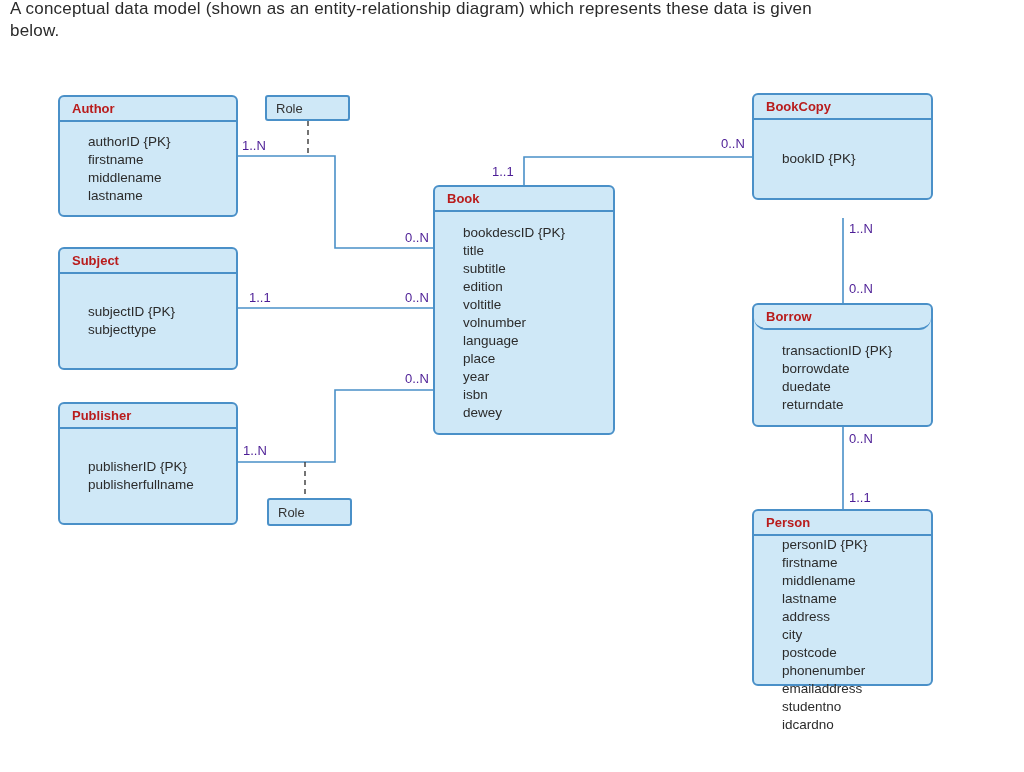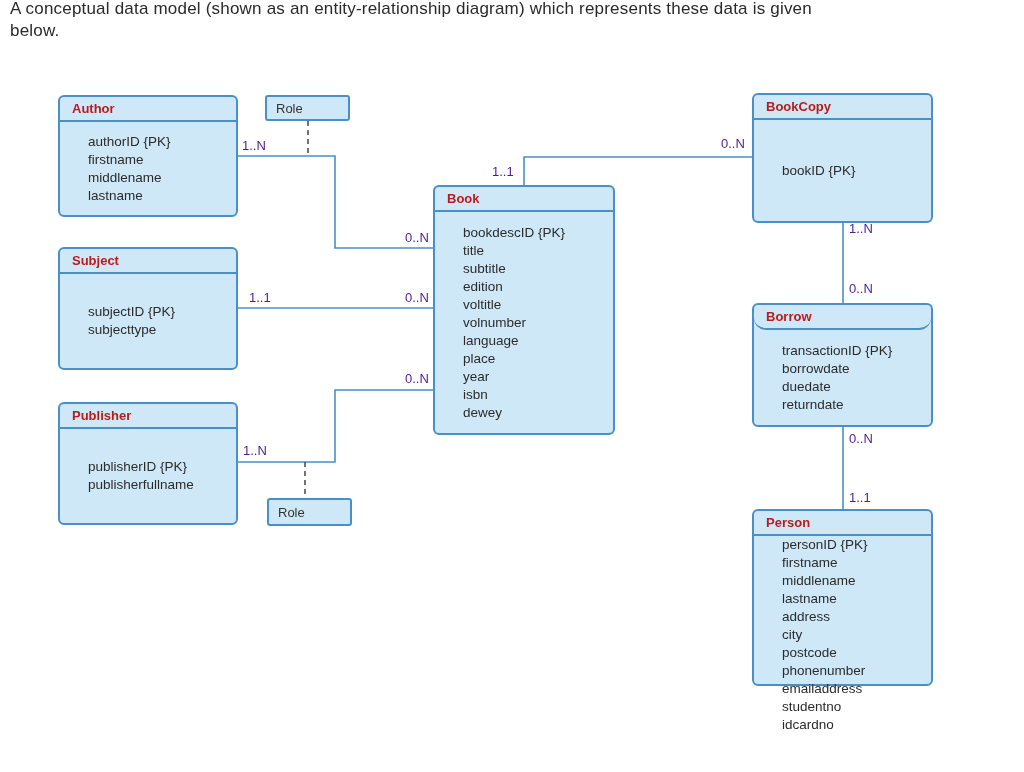--- a/index.html
+++ b/index.html
@@ -93,21 +93,21 @@
           <div class="attr">edition</div>
           <div class="attr">voltitle</div>
           <div class="attr">volnumber</div>
           <div class="attr">language</div>
           <div class="attr">place</div>
           <div class="attr">year</div>
           <div class="attr">isbn</div>
           <div class="attr">dewey</div>
         </div>
       </div>
-      <div class="entity" style="left: 752px; top: 93px; width: 181px; height: 130px; background: rgb(207, 232, 247); border-color: rgb(74, 144, 200);">
+      <div class="entity" style="left: 752px; top: 93px; width: 181px; height: 107px; background: rgb(207, 232, 247); border-color: rgb(74, 144, 200);">
         <div class="entity-header" style="border-color: rgb(74, 144, 200);">BookCopy</div>
         <div class="entity-body">
           <div class="attr">bookID {PK}</div>
         </div>
       </div>
       <div class="entity" style="left: 752px; top: 303px; width: 181px; height: 124px; background: rgb(207, 232, 247); border-color: rgb(74, 144, 200);">
         <div class="entity-header" style="border-color: rgb(74, 144, 200); border-radius: 12px;">Borrow</div>
         <div class="entity-body">
           <div class="attr">transactionID {PK}</div>
           <div class="attr">borrowdate</div>

